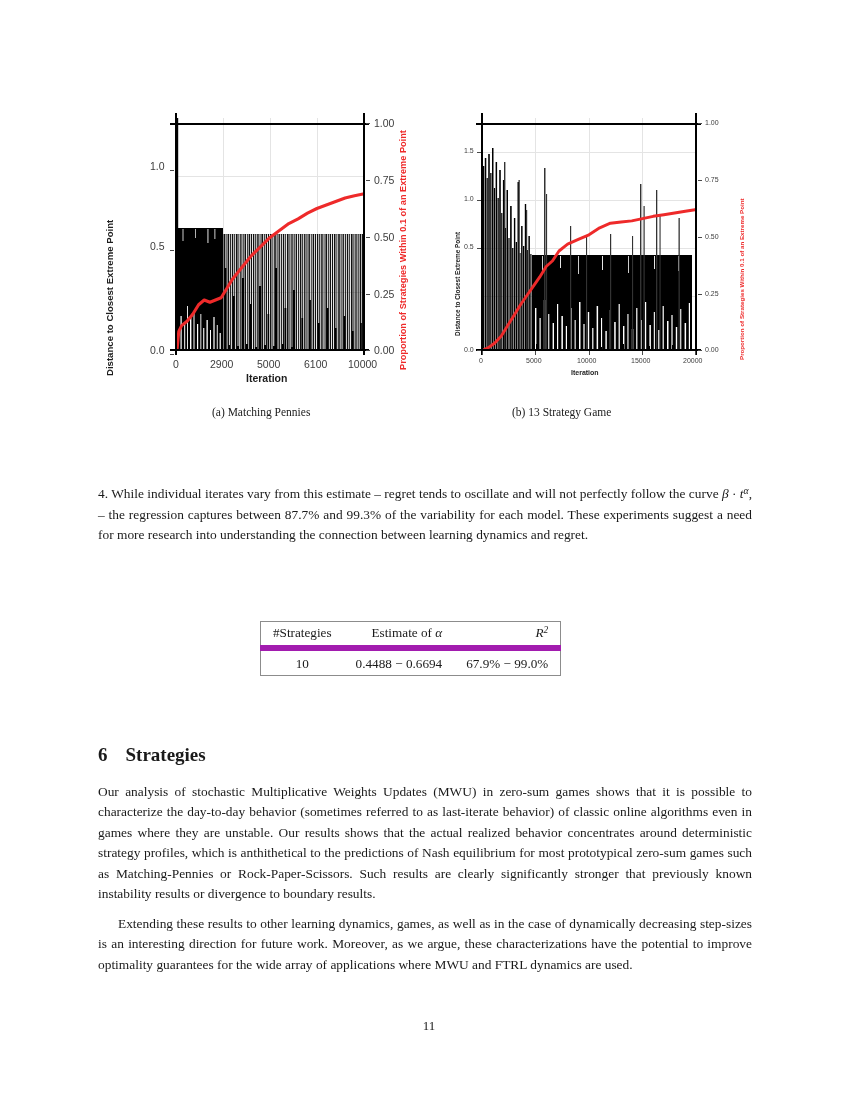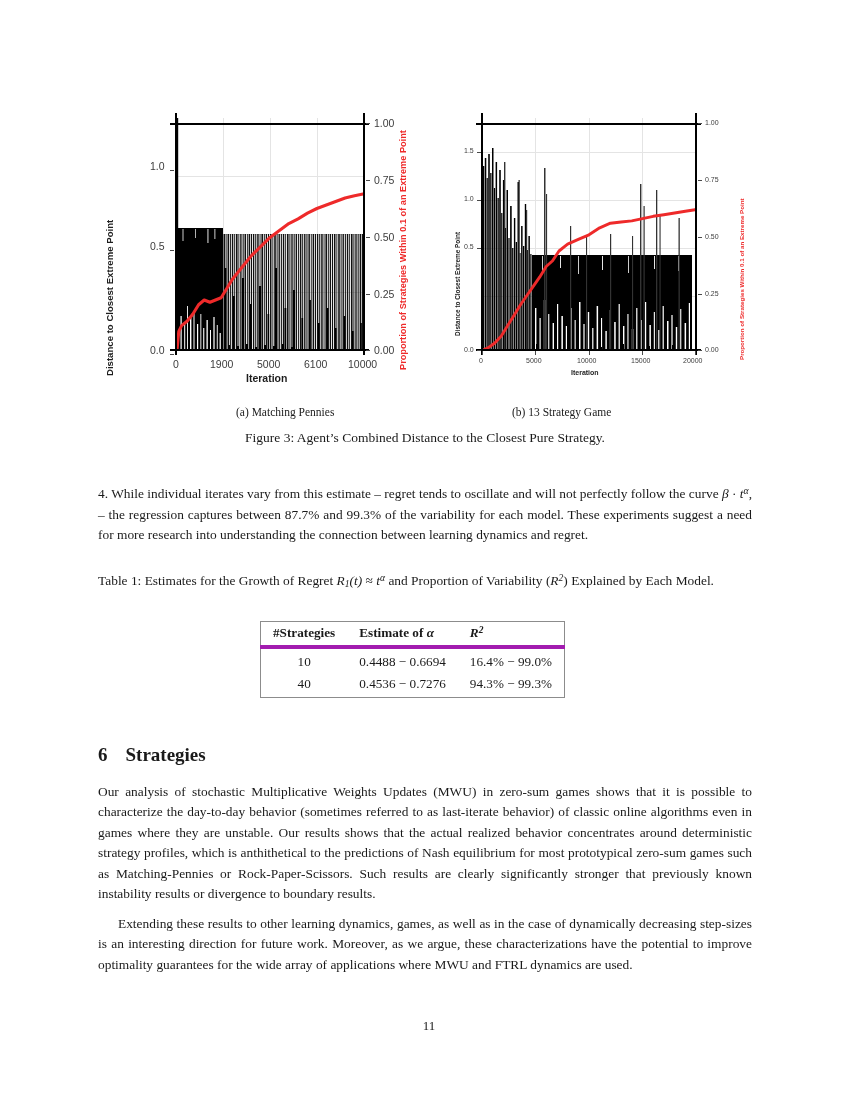--- a/index.html
+++ b/index.html
@@ -129,24 +129,24 @@
   }
   table.reg {
     border-collapse: collapse;
     font-size: 13.2px;
     border-left: 1px solid #8c8c8c;
     border-right: 1px solid #8c8c8c;
     border-top: 1px solid #8c8c8c;
     border-bottom: 1px solid #8c8c8c;
   }
   table.reg th {
-    font-weight: bold;
+    font-weight: normal;
     padding: 3px 12px 4px 12px;
-    border-bottom: 4px solid #a21caf;
-    text-align: left;
+    border-bottom: 6px solid #a21caf;
+    text-align: right;
     white-space: nowrap;
   }
   table.reg td {
     padding: 3px 12px;
     text-align: center;
     white-space: nowrap;
   }
   table.reg tr.first td { padding-top: 5px; }
   table.reg tr.last td { padding-bottom: 5px; }
 
@@ -347,21 +347,21 @@
       <div class="axis-text" style="left:276px; top:123px; font-size:10.5px;">0.50</div>
       <div class="axis-text" style="left:276px; top:180px; font-size:10.5px;">0.25</div>
       <div class="axis-text" style="left:276px; top:236px; font-size:10.5px;">0.00</div>
       <div class="tick-h" style="left:268px; top:15px;"></div>
       <div class="tick-h" style="left:268px; top:72px;"></div>
       <div class="tick-h" style="left:268px; top:129px;"></div>
       <div class="tick-h" style="left:268px; top:186px;"></div>
       <div class="tick-h" style="left:268px; top:242px;"></div>
 
       <div class="axis-text" style="left:75px; top:250px; font-size:10.5px;">0</div>
-      <div class="axis-text" style="left:112px; top:250px; font-size:10.5px;">1900</div>
+      <div class="axis-text" style="left:112px; top:250px; font-size:10.5px;">2900</div>
       <div class="axis-text" style="left:159px; top:250px; font-size:10.5px;">5000</div>
       <div class="axis-text" style="left:206px; top:250px; font-size:10.5px;">6100</div>
       <div class="axis-text" style="left:250px; top:250px; font-size:10.5px;">10000</div>
 
       <div class="axis-title" style="left:148px; top:264px; font-size:10.5px;">Iteration</div>
     </div>
 
     <div class="subfig" style="position:absolute; left:348px; top:0px; width:306px; height:285px;">
 
       <div class="axis-title rot-left" style="left:8px; top:228px; font-size:6.4px;">Distance to Closest Extreme Point</div>
@@ -525,52 +525,42 @@
       <div class="axis-text" style="left:237px; top:249px; font-size:7px;">20000</div>
       <div class="tick-v" style="left:36px; top:243px;"></div>
       <div class="tick-v" style="left:89px; top:243px;"></div>
       <div class="tick-v" style="left:143px; top:243px;"></div>
       <div class="tick-v" style="left:196px; top:243px;"></div>
       <div class="tick-v" style="left:249px; top:243px;"></div>
 
       <div class="axis-title" style="left:125px; top:261px; font-size:7px;">Iteration</div>
     </div>
 
-    <div class="subcaption" style="left:114px; top:298px;margin-left:24px;">(a) Matching Pennies</div>
+    <div class="subcaption" style="left:114px; top:298px;">(a) Matching Pennies</div>
     <div class="subcaption" style="left:414px; top:298px;">(b) 13 Strategy Game</div>
   </div>
 
-  <div class="figure-caption">
-    <span>Figure 3:</span>
-    <span>Agent’s Combined Distance to the Closest Pure Strategy.</span>
-  </div>
 
   <div class="body-text" style="top:484px;">4. While individual iterates vary from this estimate – regret tends to oscillate and will not perfectly follow the curve <span class="mi">β</span> · <span class="mi">t<span class="sup">α</span></span>, – the regression captures between 87.7% and 99.3% of the variability for each model. These experiments suggest a need for more research into understanding the connection between learning dynamics and regret.</div>
 
-  <div class="tbl-caption" style="top:571px;"><span>Table 1:</span> <span>Estimates for the Growth of Regret</span> <span class="mi">R<span class="sub">1</span>(t)</span> ≈ <span class="mi">t<span class="sup">α</span></span> <span>and Proportion of Variability</span> (<span class="mi">R<span class="sup">2</span></span>) <span>Explained by Each Model.</span></div>
 
   <div class="table-wrap">
     <table class="reg">
       <thead>
         <tr>
           <th>#Strategies</th>
           <th>Estimate of <span class="mi">α</span></th>
           <th><span class="mi">R<span class="sup">2</span></span></th>
         </tr>
       </thead>
       <tbody>
         <tr class="first">
           <td>10</td>
           <td>0.4488 − 0.6694</td>
-          <td>16.4% − 99.0%</td>
-        </tr>
-        <tr class="last">
-          <td>40</td>
-          <td>0.4536 − 0.7276</td>
-          <td>94.3% − 99.3%</td>
+          <td>67.9% − 99.0%</td>
         </tr>
       </tbody>
     </table>
   </div>
 
   <div class="section-head" style="top:744px;">
     <span class="num">6</span><span>Strategies</span>
   </div>
 
   <div class="body-text" style="top:782px;">Our analysis of stochastic Multiplicative Weights Updates (MWU) in zero-sum games shows that it is possible to characterize the day-to-day behavior (sometimes referred to as last-iterate behavior) of classic online algorithms even in games where they are unstable. Our results shows that the actual realized behavior concentrates around deterministic strategy profiles, which is anthithetical to the predictions of Nash equilibrium for most prototypical zero-sum games such as Matching-Pennies or Rock-Paper-Scissors. Such results are clearly significantly stronger that previously known instability results or divergence to boundary results.</div>

